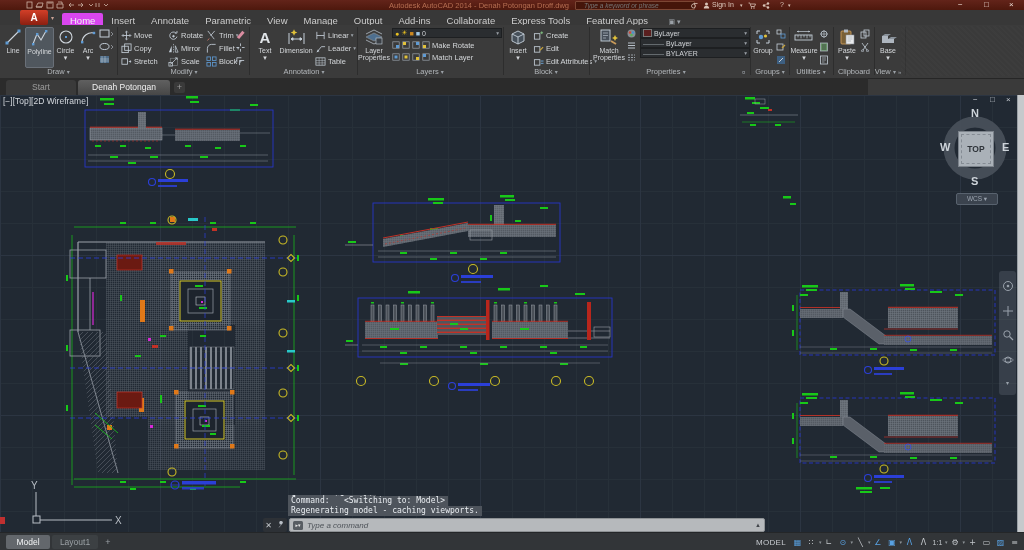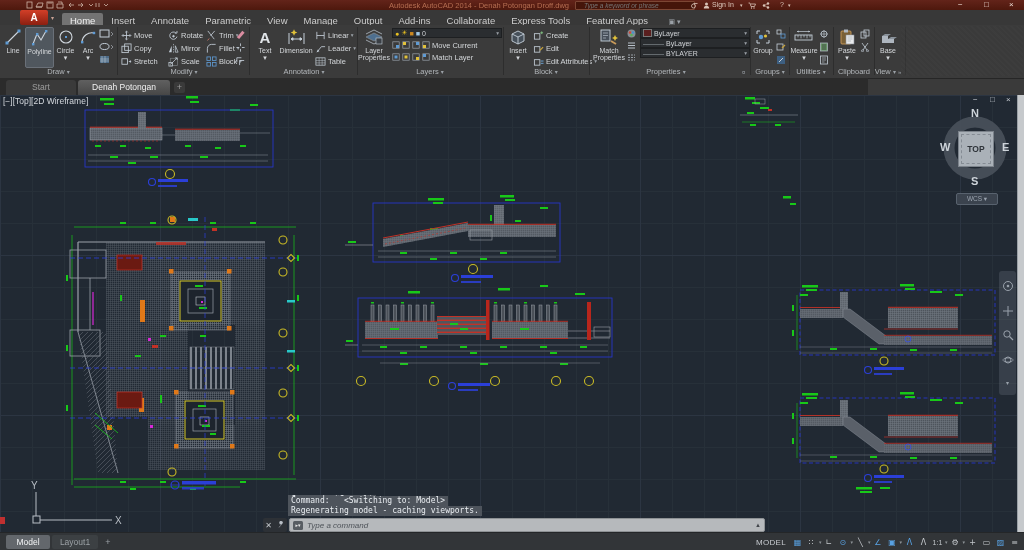--- a/index.html
+++ b/index.html
@@ -15,21 +15,21 @@
              font-family:"Liberation Sans",sans-serif;}
   .tb-ic{top:0px;font-size:7px;color:#d8c2b6;}
   .tb-signin{top:1px;font-size:7px;color:#dcc6ba;}
   .winbtn{top:0px;font-size:8px;color:#ecdcd4;line-height:10px;}
   
   .tabrow{left:0;top:10px;width:1024px;height:15px;background:#383838;}
   .abtn{left:20px;top:0px;width:28px;height:15px;background:linear-gradient(#d23f28,#8c1f10);
         border-radius:2px;color:#fff;font-weight:bold;font-size:10px;text-align:center;line-height:15px;}
   .abtn-caret{left:51px;top:4px;font-size:6px;color:#c8a294;}
   .rtab{top:0;height:15px;line-height:15px;font-size:9.5px;color:#cdcdcd;padding:0 8px;display:inline-block;}
-  .rtab.active{background:#737373;color:#f2f2f2;border-radius:2px 2px 0 0;}
+  .rtab.active{background:#d946ef;color:#f2f2f2;border-radius:2px 2px 0 0;}
   .tabstrip{position:absolute;left:62px;top:0;white-space:nowrap;}
   
   .ribbon{left:0;top:25px;width:1024px;height:53px;background:#3b3b3b;border-bottom:1px solid #262626;}
   .psep{top:2px;width:1px;height:48px;background:#2d2d2d;}
   .pfoot{top:41px;height:11px;font-size:7.5px;color:#b2b6ba;text-align:center;line-height:11px;white-space:nowrap;}
   .pfoot .c{font-size:6px;color:#9aa0a6;}
   .bigbtn{top:2px;height:39px;display:flex;flex-direction:column;align-items:center;color:#d4d7da;
           font-size:7px;line-height:7px;text-align:center;}
   .bigbtn .ic{height:20px;display:flex;align-items:center;justify-content:center;}
   .bigbtn.pressed{background:#50575e;border:1px solid #6a7078;border-radius:2px;}
@@ -386,21 +386,21 @@
           <rect x="1" y="1" width="3" height="3" fill="#e2c23a"></rect>
         </svg>
       <svg width="8" height="8" viewBox="0 0 8 8">
           <rect x=".8" y=".8" width="6.4" height="6.4" stroke="#9aa2ab" fill="none" stroke-width=".7"></rect>
           <rect x="4" y="1" width="3" height="3" fill="#5f9bd4"></rect>
         </svg>
       <svg width="8" height="8" viewBox="0 0 8 8">
           <rect x=".8" y=".8" width="6.4" height="6.4" stroke="#9aa2ab" fill="none" stroke-width=".7"></rect>
           <rect x="1" y="4" width="3" height="3" fill="#e2c23a"></rect>
         </svg>
-      <span>Move Current</span>
+      <span>Make Rotate</span>
       </div>
     <div class="abs sbtn" style="left:392px;top:26px">
       <svg width="8" height="8" viewBox="0 0 8 8">
           <rect x=".8" y=".8" width="6.4" height="6.4" stroke="#9aa2ab" fill="none" stroke-width=".7"></rect>
           <rect x="2.5" y="2.5" width="3" height="3" fill="#5f9bd4"></rect>
         </svg>
       <svg width="8" height="8" viewBox="0 0 8 8">
           <rect x=".8" y=".8" width="6.4" height="6.4" stroke="#9aa2ab" fill="none" stroke-width=".7"></rect>
           <rect x="2.5" y="2.5" width="3" height="3" fill="#e2c23a"></rect>
         </svg>

